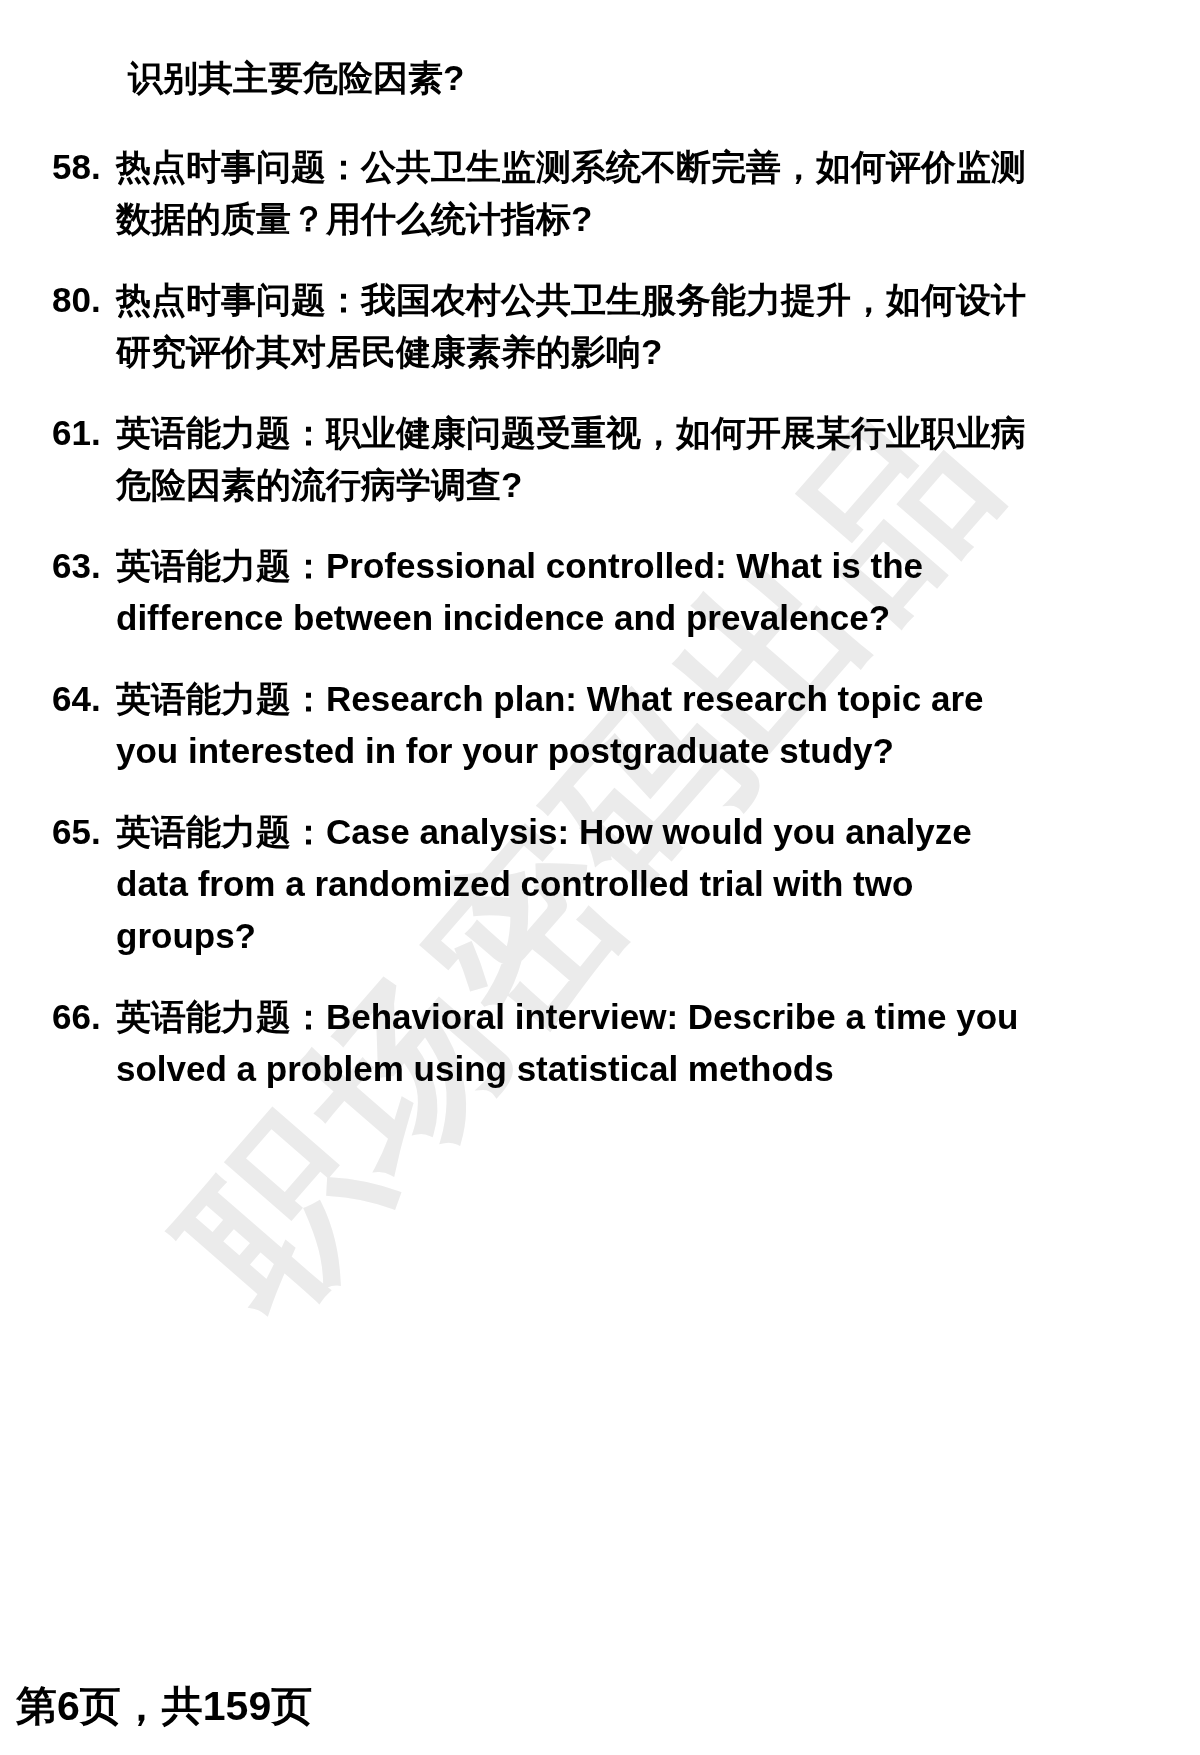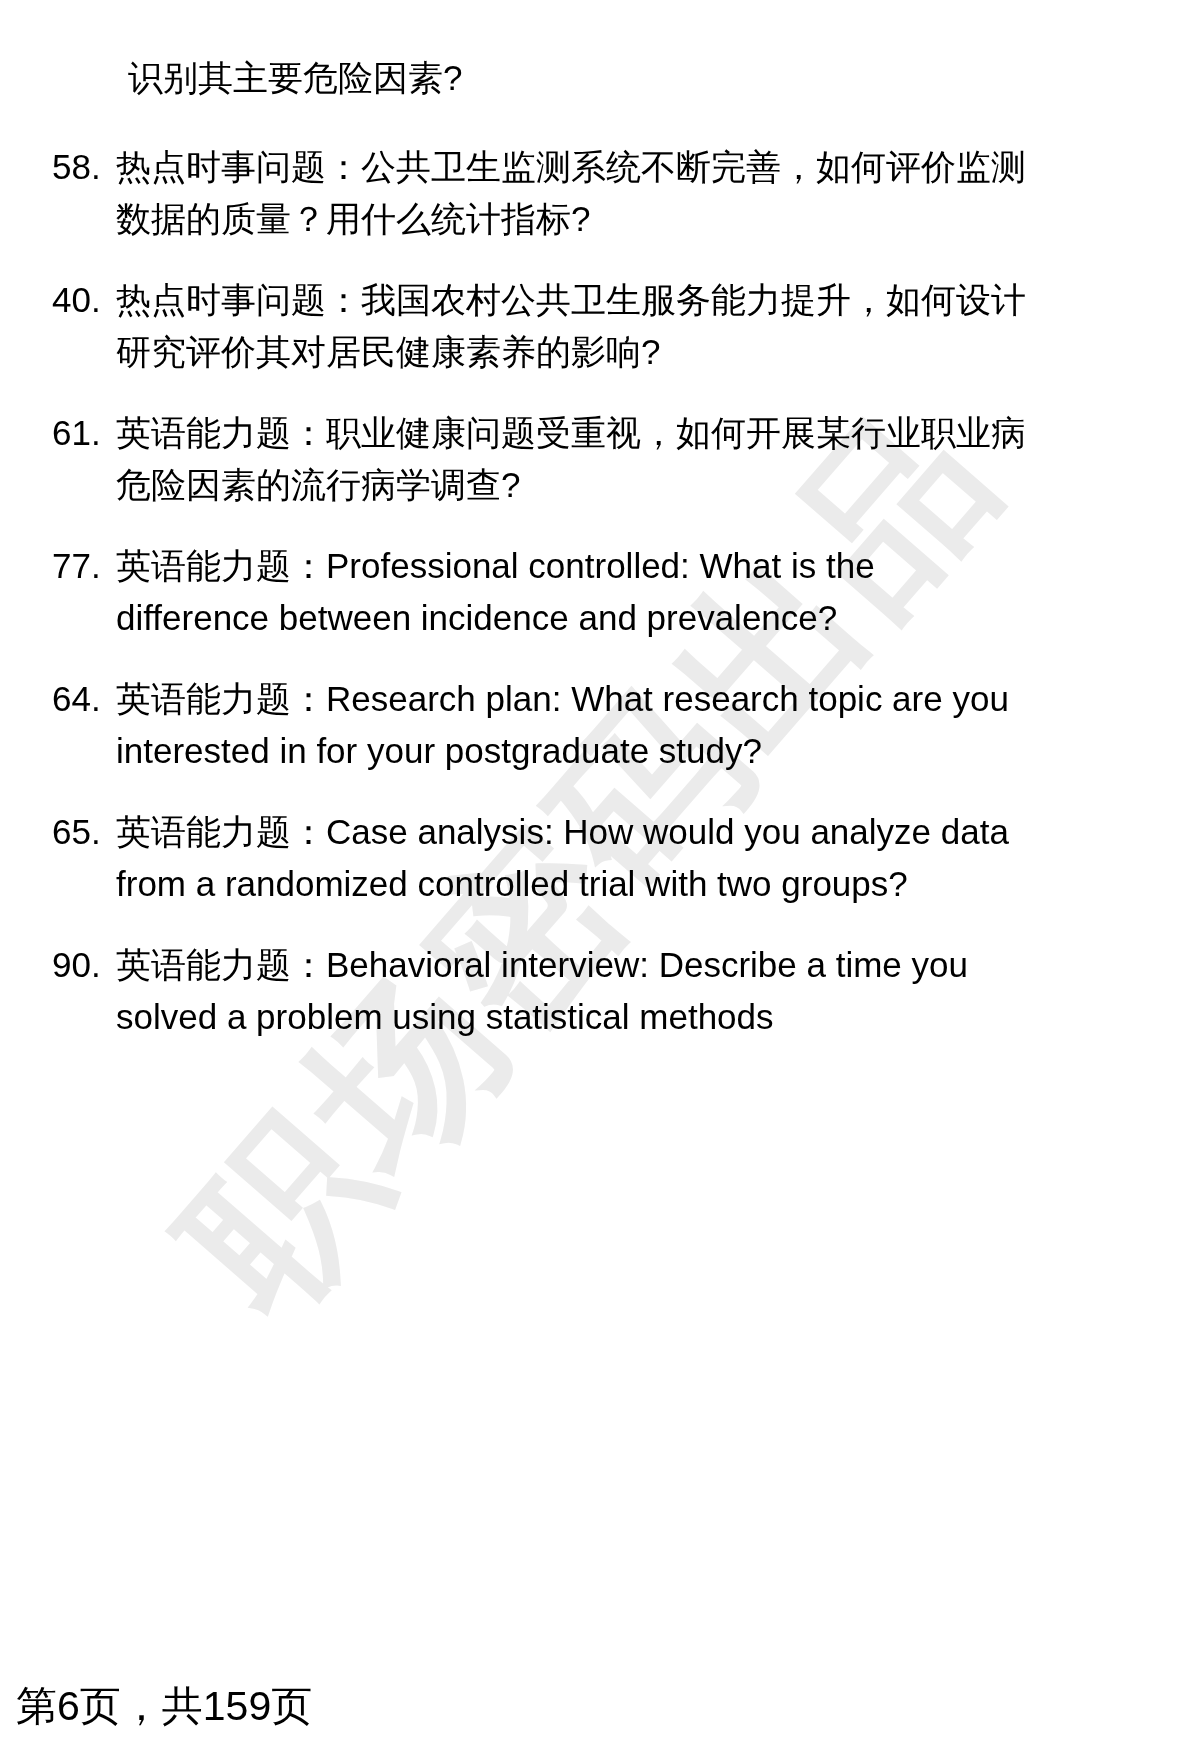--- a/index.html
+++ b/index.html
@@ -27,20 +27,21 @@
     white-space: nowrap;
     z-index: 0;
     user-select: none;
   }
   .content {
     position: absolute;
     inset: 0;
     z-index: 1;
     padding-top: 52px;
     box-sizing: border-box;
+    font-weight: bold;
   }
   .cont-line {
     margin-left: 128px;
     width: 920px;
     font-size: 35px;
     line-height: 52px;
   }
   ol.qlist {
     list-style: none;
     margin: 0;
@@ -84,47 +85,47 @@
   <div class="cont-line">识别其主要危险因素?</div>
 
   <ol class="qlist" id="qlist">
   <li class="item">
     <span class="num">58.</span>
     <span class="txt">热点时事问题：公共卫生监测系统不断完善，如何评价监测数据的质量？用什么统计指标?</span>
   </li>
 
 
   <li class="item">
-    <span class="num">40.</span>
+    <span class="num">80.</span>
     <span class="txt">热点时事问题：我国农村公共卫生服务能力提升，如何设计研究评价其对居民健康素养的影响?</span>
   </li>
 
   <li class="item">
     <span class="num">61.</span>
     <span class="txt">英语能力题：职业健康问题受重视，如何开展某行业职业病危险因素的流行病学调查?</span>
   </li>
 
 
   <li class="item">
-    <span class="num">77.</span>
+    <span class="num">63.</span>
     <span class="txt">英语能力题：Professional controlled: What is the difference between incidence and prevalence?</span>
   </li>
 
   <li class="item">
     <span class="num">64.</span>
     <span class="txt">英语能力题：Research plan: What research topic are you interested in for your postgraduate study?</span>
   </li>
 
   <li class="item">
     <span class="num">65.</span>
     <span class="txt">英语能力题：Case analysis: How would you analyze data from a randomized controlled trial with two groups?</span>
   </li>
 
   <li class="item">
-    <span class="num">90.</span>
+    <span class="num">66.</span>
     <span class="txt">英语能力题：Behavioral interview: Describe a time you solved a problem using statistical methods</span>
   </li>
 
 
 </ol>
 
   <div class="footer">第6页，共159页</div>
 </div>
 
 </body></html>

